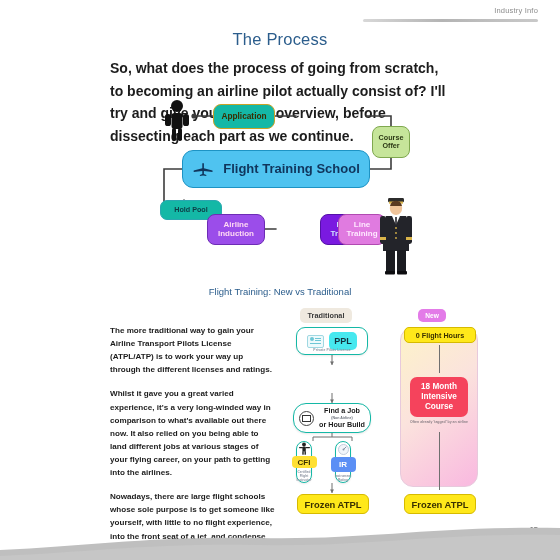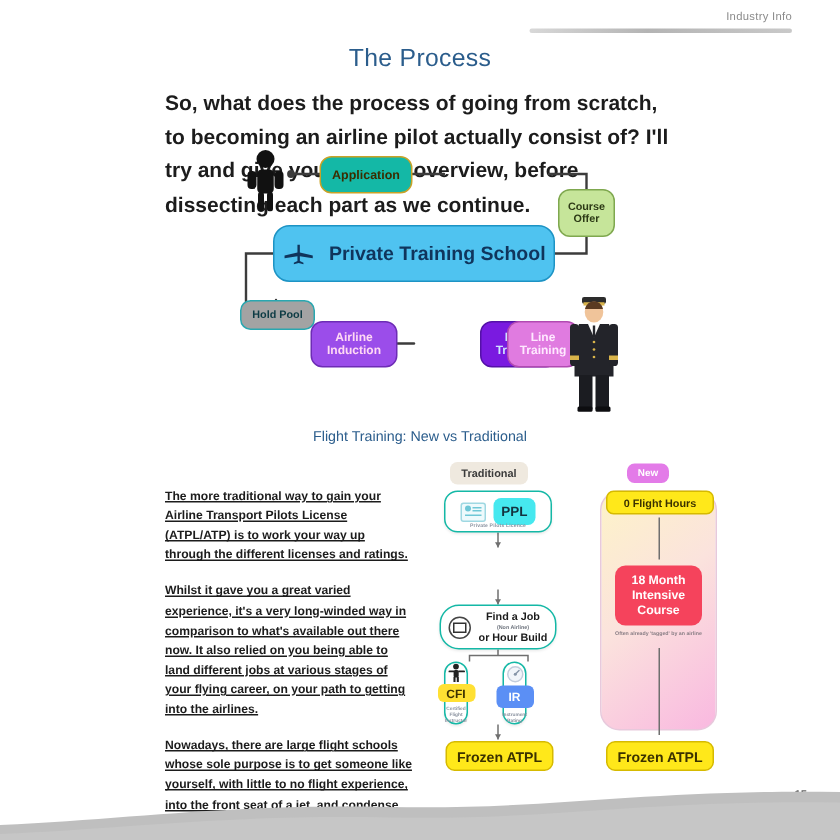--- a/index.html
+++ b/index.html
@@ -5,21 +5,21 @@
   html,body{margin:0;padding:0;}
   body{
     width:560px;height:560px;position:relative;overflow:hidden;
     background:#ffffff;
     font-family:"Liberation Sans","DejaVu Sans",sans-serif;
     color:#222;
   }
   .page{position:absolute;inset:0;}
 
   
-  .header{position:absolute;top:4px;left:0;right:10px;height:22px;}
+  .header{position:absolute;top:4px;left:0;right:0;height:22px;}
   .header-label{
     position:absolute;right:22px;top:2px;
     font-size:7.5px;color:#8c8c8c;letter-spacing:.2px;
   }
   .header-rule{
     position:absolute;right:22px;top:15px;width:175px;height:2.5px;
     background:linear-gradient(90deg,#d8d8d8 0%,#b4b4b4 45%,#c9c9c9 100%);
     border-radius:2px;
   }
 
@@ -58,21 +58,21 @@
     left:222px;top:31px;width:38px;height:32px;background:#c6e59a;
     border-color:#7fa84f;color:#2d3a16;font-size:7.2px;border-radius:8px;
     flex-direction:column;
   }
   .n-school{
     left:32px;top:55px;width:188px;height:38px;background:#4fc3f0;
     border-color:#1d93c4;color:#10355c;font-size:13px;border-radius:11px;
     gap:9px;
   }
   .n-holdpool{
-    left:10px;top:105px;width:50px;height:20px;background:#a3a3a3;
+    left:10px;top:105px;width:62px;height:20px;background:#14b8a6;
     border-color:#2aa7b0;color:#0d3b44;font-size:7.2px;border-radius:7px;text-align:right;
   }
   .n-airline{
     left:57px;top:119px;width:58px;height:31px;background:#9b4dea;
     border-color:#6d2cb5;color:#ffd9f4;font-size:8px;border-radius:8px;
     flex-direction:column;
   }
   .n-base{
     left:126px;top:119px;width:52px;height:31px;background:#7a1ae0;
     border-color:#5511a8;color:#cfe3ff;font-size:8px;border-radius:8px;
@@ -90,21 +90,21 @@
   
   .cmp-title{
     position:absolute;top:286px;left:0;right:0;text-align:center;
     font-size:9.5px;color:#2b5d8c;font-weight:400;
   }
 
   .body-col{
     position:absolute;top:324px;left:110px;width:165px;
     font-size:8.1px;line-height:1.62;color:#1c1c1c;font-weight:700;
   }
-  .body-col p{margin:0 0 11px 0;text-decoration:underline;}
+  .body-col p{margin:0 0 11px 0;}
 
   
   .trad-badge{
     position:absolute;left:300px;top:308px;width:52px;height:15px;
     display:flex;align-items:center;justify-content:center;
     background:#efe9df;border-radius:5px;color:#3b3b3b;
     font-size:7.3px;font-weight:700;
   }
   .trad-col{
     position:absolute;left:293px;top:327px;width:78px;height:190px;
@@ -255,21 +255,21 @@
 
     <div class="node n-courseoffer">
       <span>Course</span>
       <span>Offer</span>
     </div>
 
     <div class="node n-school">
       <svg width="22" height="15" viewBox="0 0 22 15">
         <path d="M10.3 1.2 h1.6 v5.1 l8.6 2.1 v1.7 l-8.6 -1.2 v3.1 l2.4 1.1 v1.0 l-3.2 -0.7 l-3.2 0.7 v-1.0 l2.4 -1.1 v-3.1 l-8.6 1.2 v-1.7 l8.6 -2.1 z" fill="#10355c"></path>
       </svg>
-      <span>Private Training School</span>
+      <span>Flight Training School</span>
     </div>
 
     <div class="node n-holdpool">Hold Pool</div>
 
     <div class="node n-airline">
       <span>Airline</span>
       <span>Induction</span>
     </div>
     <div class="node n-base">
       <span>Base</span>

